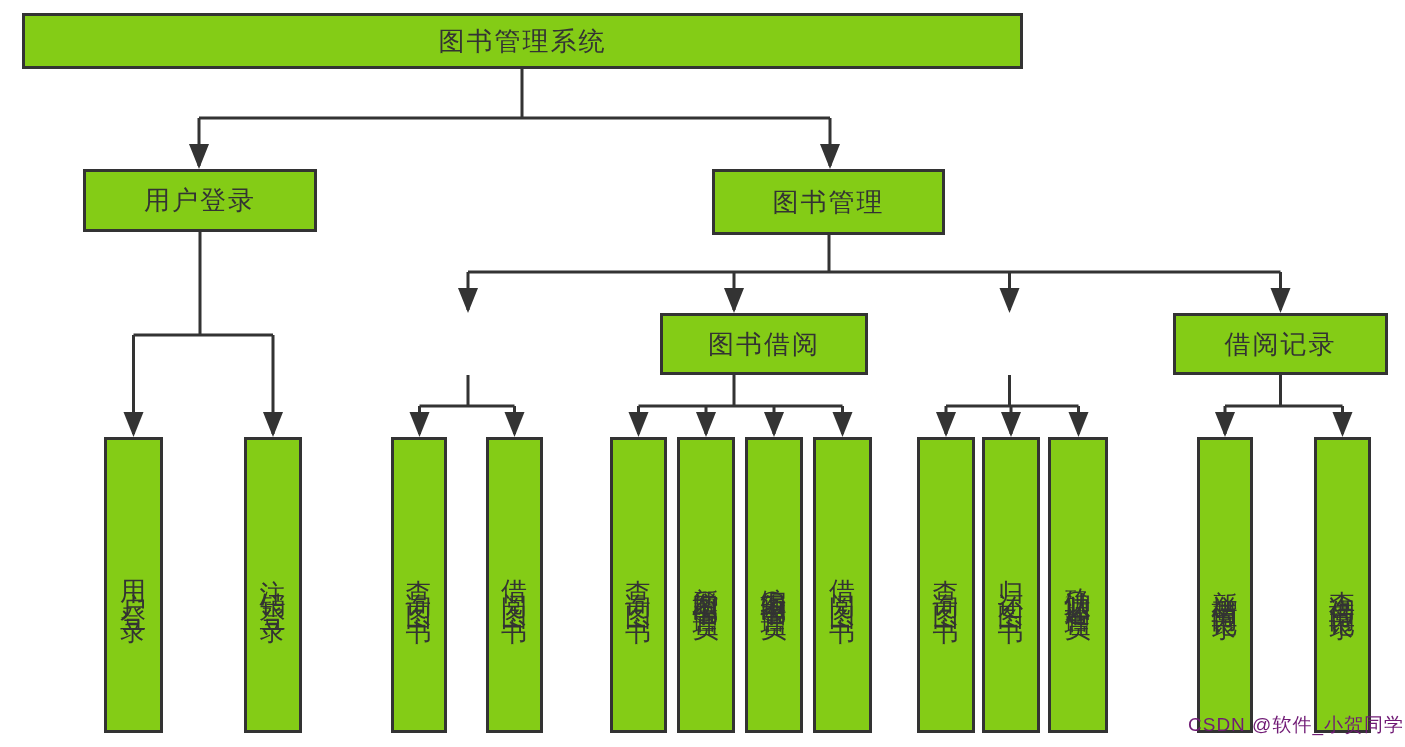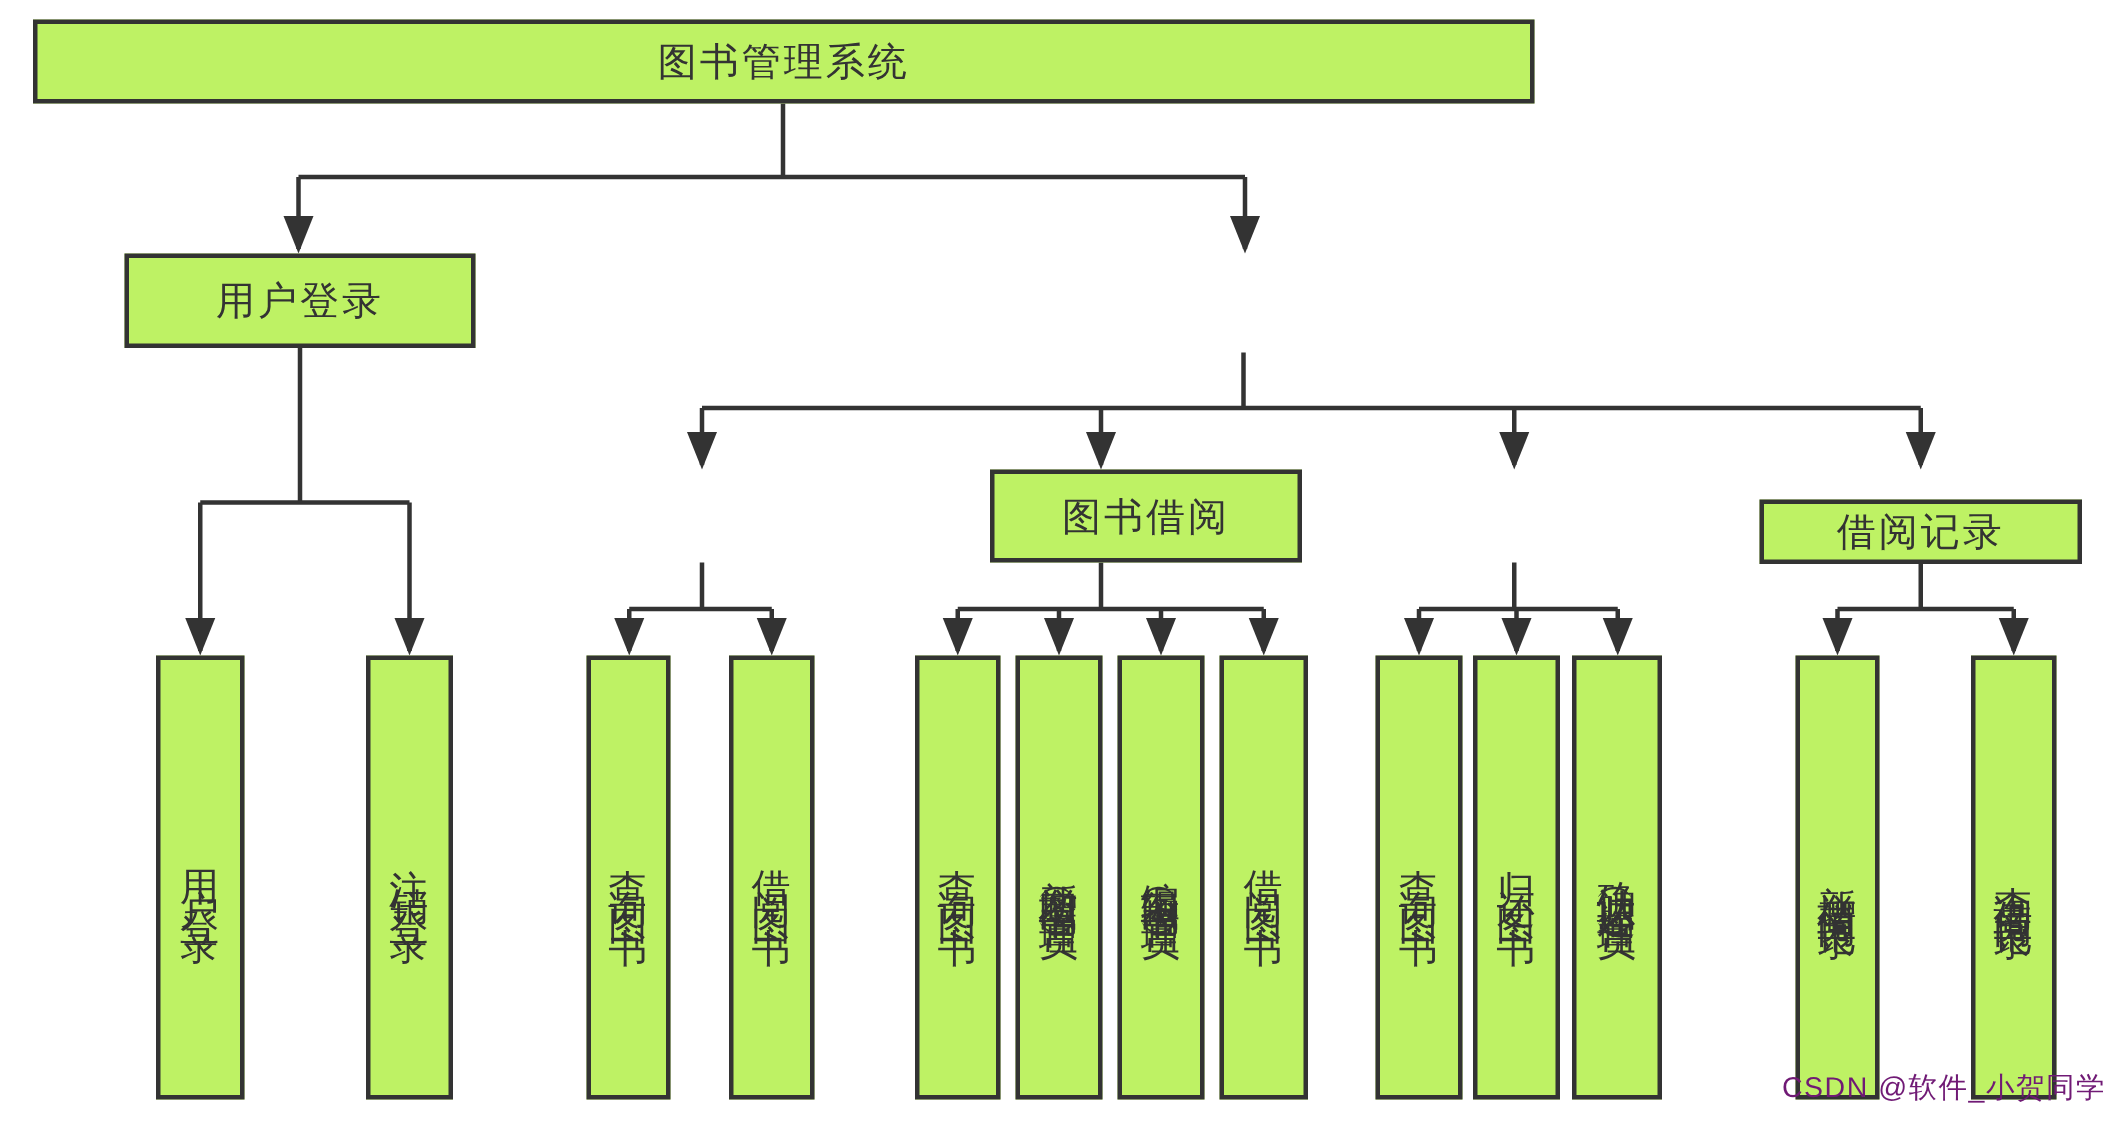--- a/index.html
+++ b/index.html
@@ -10,21 +10,21 @@
     font-family:"Liberation Sans", sans-serif;
     color:#333333;
     overflow:hidden;
   }
   .connectors{position:absolute;left:0;top:0;width:1405px;height:747px;}
   .connectors path{stroke:#333333;stroke-width:3;fill:none;}
   .connectors polygon{fill:#333333;stroke:none;}
 
   .node{
     position:absolute;box-sizing:border-box;
-    background:#bef264;border:3px solid #333333;
+    background:#84cc16;border:3px solid #333333;
     display:flex;align-items:center;justify-content:center;
     z-index:2;
   }
   .box-h span{font-size:26px;letter-spacing:2px;white-space:nowrap;color:#333333;}
   .box-v span{
     writing-mode:vertical-lr;text-orientation:mixed;
     font-size:26px;line-height:1;letter-spacing:13px;
     color:#333333;
   }
   .box-v.mid span{letter-spacing:5px;}
@@ -32,21 +32,21 @@
 
   
   .n-root{left:22px;top:13px;width:1001px;height:56px;}
   
   .n-l2a{left:83px;top:169px;width:234px;height:63px;}
   .n-l2b{left:712px;top:169px;width:233px;height:66px;}
   
   .n-l3a{left:362px;top:313px;width:212px;height:62px;}
   .n-l3b{left:660px;top:313px;width:208px;height:62px;}
   .n-l3c{left:902px;top:313px;width:215px;height:62px;}
-  .n-l3d{left:1173px;top:313px;width:215px;height:43px;margin-top:20px;}
+  .n-l3d{left:1173px;top:313px;width:215px;height:62px;}
   
   .n-a1{left:104px;top:437px;width:59px;height:296px;}
   .n-a2{left:244px;top:437px;width:58px;height:296px;}
   .n-b1{left:391px;top:437px;width:56px;height:296px;}
   .n-b2{left:486px;top:437px;width:57px;height:296px;}
   .n-c1{left:610px;top:437px;width:57px;height:296px;}
   .n-c2{left:677px;top:437px;width:58px;height:296px;}
   .n-c3{left:745px;top:437px;width:58px;height:296px;}
   .n-c4{left:813px;top:437px;width:59px;height:296px;}
   .n-d1{left:917px;top:437px;width:58px;height:296px;}
@@ -98,20 +98,23 @@
     </g>
   </svg>
 
   <div class="node box-h n-root">
     <span>图书管理系统</span>
   </div>
 
   <div class="node box-h n-l2a">
     <span>用户登录</span>
   </div>
+  <div class="node box-h n-l2b">
+    <span>图书管理</span>
+  </div>
 
   <div class="node box-h n-l3b">
     <span>图书借阅</span>
   </div>
   <div class="node box-h n-l3d">
     <span>借阅记录</span>
   </div>
 
   <div class="node box-v n-a1">
     <span>用户登录</span>

